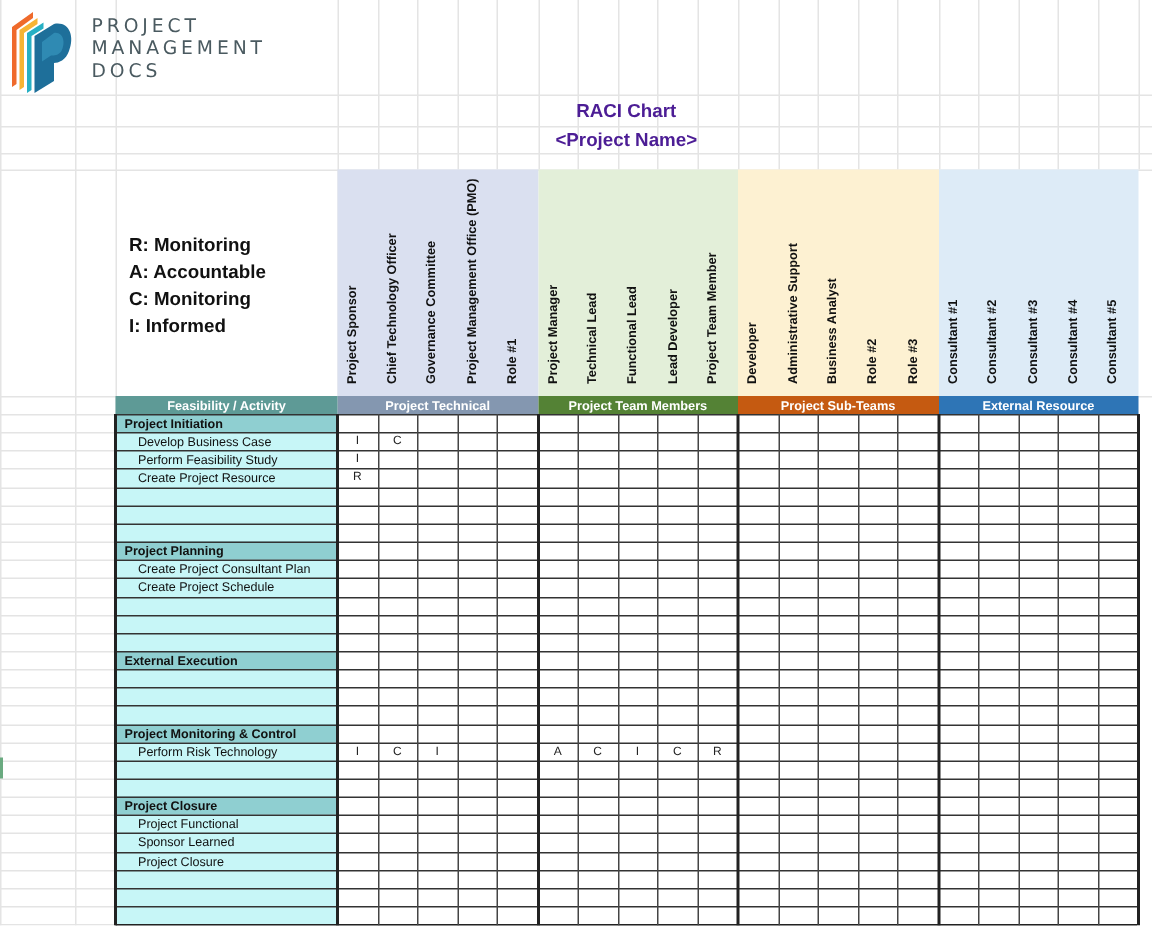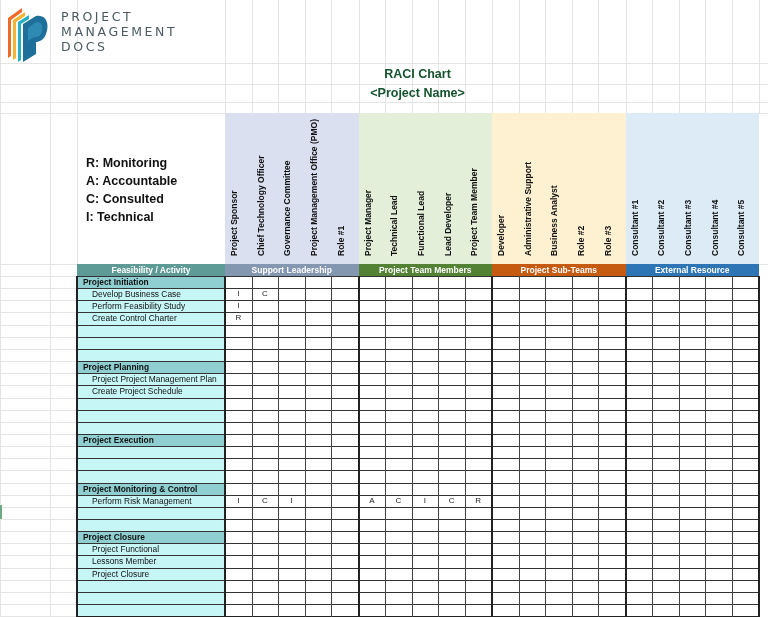--- a/index.html
+++ b/index.html
@@ -1,21 +1,21 @@
 <!DOCTYPE html>
 <html><head>
 <meta charset="utf-8">
 <style>
   html,body{margin:0;padding:0;background:#fff;}
   body{width:768px;height:617px;position:relative;overflow:hidden;font-family:"Liberation Sans",sans-serif;}
   .grid-v{position:absolute;top:0;width:1px;background:#e4e4e4;}
   .grid-h{position:absolute;left:0;height:1px;background:#e4e4e4;}
   .logo{position:absolute;left:6px;top:4px;width:44px;height:58px;}
   .logo-text{position:absolute;left:61px;top:9px;font-family:"DejaVu Sans",sans-serif;font-size:12.5px;letter-spacing:2.6px;color:#4a5a60;line-height:15px;}
-  .title{position:absolute;left:225px;width:385px;text-align:center;font-weight:bold;font-size:12.5px;color:#14532d;}
+  .title{position:absolute;left:225px;width:385px;text-align:center;font-weight:bold;font-size:12.5px;color:#4c1d95;}
   .legend{position:absolute;left:86px;top:154px;font-weight:bold;font-size:12.5px;line-height:18px;color:#111;}
   .band{position:absolute;top:113px;height:151px;}
   .role-head{position:absolute;top:113px;height:151px;width:26.6px;}
   .role-head span{position:absolute;left:50%;bottom:3px;transform-origin:left center;transform:rotate(-90deg) translateY(-50%);white-space:nowrap;font-weight:bold;font-size:8.5px;color:#111;margin-left:1px;}
   .group-bar{position:absolute;top:264px;height:12px;color:#fff;font-weight:bold;font-size:8.5px;line-height:12px;text-align:center;}
   .act-head{position:absolute;left:77px;top:264px;width:148px;height:12px;background:#5e9a96;color:#fff;font-weight:bold;font-size:8.5px;line-height:12px;text-align:center;}
   .act-col{position:absolute;left:77px;top:276px;width:148px;height:340px;background:#c7f6f7;}
   .row{position:absolute;left:77px;width:681px;height:12.15px;}
   .row .act{position:absolute;left:0;top:0;width:148px;height:12.15px;font-size:8.4px;line-height:12px;color:#111;white-space:nowrap;box-sizing:border-box;}
   .row.phase .act{background:#8fcfd1;font-weight:bold;padding-left:6px;}
@@ -102,42 +102,42 @@
   <div>MANAGEMENT</div>
   <div>DOCS</div>
 </div>
 
 <div class="title" style="top:67px;">RACI Chart</div>
 <div class="title" style="top:86px;">&lt;Project Name&gt;</div>
 
 <div class="legend">
   <div>R: Monitoring</div>
   <div>A: Accountable</div>
-  <div>C: Consulted</div>
-  <div>I: Technical</div>
+  <div>C: Monitoring</div>
+  <div>I: Informed</div>
 </div>
 
 <div id="headers">
     <div class="band" style="left: 225px; width: 133.5px; background: rgb(218, 224, 240);"></div>
     <div class="role-head" style="left: 225px;">
       <span>Project Sponsor</span>
     </div>
     <div class="role-head" style="left: 251.6px;">
       <span>Chief Technology Officer</span>
     </div>
     <div class="role-head" style="left: 278.2px;">
       <span>Governance Committee</span>
     </div>
     <div class="role-head" style="left: 304.8px;">
       <span>Project Management Office (PMO)</span>
     </div>
     <div class="role-head" style="left: 331.4px;">
       <span>Role #1</span>
     </div>
-    <div class="group-bar" style="left: 225px; width: 133.5px; background: rgb(132, 151, 176);">Support Leadership</div>
+    <div class="group-bar" style="left: 225px; width: 133.5px; background: rgb(132, 151, 176);">Project Technical</div>
     <div class="band" style="left: 358.5px; width: 133.5px; background: rgb(227, 239, 217);"></div>
     <div class="role-head" style="left: 358.5px;">
       <span>Project Manager</span>
     </div>
     <div class="role-head" style="left: 385.1px;">
       <span>Technical Lead</span>
     </div>
     <div class="role-head" style="left: 411.7px;">
       <span>Functional Lead</span>
     </div>
@@ -251,21 +251,21 @@
       <div class="cell" style="left: 468.2px;"></div>
       <div class="cell" style="left: 494.8px;"></div>
       <div class="cell" style="left: 521.4px;"></div>
       <div class="cell" style="left: 548.5px;"></div>
       <div class="cell" style="left: 575.1px;"></div>
       <div class="cell" style="left: 601.7px;"></div>
       <div class="cell" style="left: 628.3px;"></div>
       <div class="cell" style="left: 654.9px;"></div>
     </div>
     <div class="row item" style="top: 312.45px;">
-      <div class="act">Create Control Charter</div>
+      <div class="act">Create Project Resource</div>
       <div class="cell" style="left: 148px;">R</div>
       <div class="cell" style="left: 174.6px;"></div>
       <div class="cell" style="left: 201.2px;"></div>
       <div class="cell" style="left: 227.8px;"></div>
       <div class="cell" style="left: 254.4px;"></div>
       <div class="cell" style="left: 281.5px;"></div>
       <div class="cell" style="left: 308.1px;"></div>
       <div class="cell" style="left: 334.7px;"></div>
       <div class="cell" style="left: 361.3px;"></div>
       <div class="cell" style="left: 387.9px;"></div>
@@ -366,21 +366,21 @@
       <div class="cell" style="left: 468.2px;"></div>
       <div class="cell" style="left: 494.8px;"></div>
       <div class="cell" style="left: 521.4px;"></div>
       <div class="cell" style="left: 548.5px;"></div>
       <div class="cell" style="left: 575.1px;"></div>
       <div class="cell" style="left: 601.7px;"></div>
       <div class="cell" style="left: 628.3px;"></div>
       <div class="cell" style="left: 654.9px;"></div>
     </div>
     <div class="row item" style="top: 373.2px;">
-      <div class="act">Project Project Management Plan</div>
+      <div class="act">Create Project Consultant Plan</div>
       <div class="cell" style="left: 148px;"></div>
       <div class="cell" style="left: 174.6px;"></div>
       <div class="cell" style="left: 201.2px;"></div>
       <div class="cell" style="left: 227.8px;"></div>
       <div class="cell" style="left: 254.4px;"></div>
       <div class="cell" style="left: 281.5px;"></div>
       <div class="cell" style="left: 308.1px;"></div>
       <div class="cell" style="left: 334.7px;"></div>
       <div class="cell" style="left: 361.3px;"></div>
       <div class="cell" style="left: 387.9px;"></div>
@@ -481,21 +481,21 @@
       <div class="cell" style="left: 468.2px;"></div>
       <div class="cell" style="left: 494.8px;"></div>
       <div class="cell" style="left: 521.4px;"></div>
       <div class="cell" style="left: 548.5px;"></div>
       <div class="cell" style="left: 575.1px;"></div>
       <div class="cell" style="left: 601.7px;"></div>
       <div class="cell" style="left: 628.3px;"></div>
       <div class="cell" style="left: 654.9px;"></div>
     </div>
     <div class="row phase" style="top: 433.95px;">
-      <div class="act">Project Execution</div>
+      <div class="act">External Execution</div>
       <div class="cell" style="left: 148px;"></div>
       <div class="cell" style="left: 174.6px;"></div>
       <div class="cell" style="left: 201.2px;"></div>
       <div class="cell" style="left: 227.8px;"></div>
       <div class="cell" style="left: 254.4px;"></div>
       <div class="cell" style="left: 281.5px;"></div>
       <div class="cell" style="left: 308.1px;"></div>
       <div class="cell" style="left: 334.7px;"></div>
       <div class="cell" style="left: 361.3px;"></div>
       <div class="cell" style="left: 387.9px;"></div>
@@ -596,21 +596,21 @@
       <div class="cell" style="left: 468.2px;"></div>
       <div class="cell" style="left: 494.8px;"></div>
       <div class="cell" style="left: 521.4px;"></div>
       <div class="cell" style="left: 548.5px;"></div>
       <div class="cell" style="left: 575.1px;"></div>
       <div class="cell" style="left: 601.7px;"></div>
       <div class="cell" style="left: 628.3px;"></div>
       <div class="cell" style="left: 654.9px;"></div>
     </div>
     <div class="row item" style="top: 494.7px;">
-      <div class="act">Perform Risk Management</div>
+      <div class="act">Perform Risk Technology</div>
       <div class="cell" style="left: 148px;">I</div>
       <div class="cell" style="left: 174.6px;">C</div>
       <div class="cell" style="left: 201.2px;">I</div>
       <div class="cell" style="left: 227.8px;"></div>
       <div class="cell" style="left: 254.4px;"></div>
       <div class="cell" style="left: 281.5px;">A</div>
       <div class="cell" style="left: 308.1px;">C</div>
       <div class="cell" style="left: 334.7px;">I</div>
       <div class="cell" style="left: 361.3px;">C</div>
       <div class="cell" style="left: 387.9px;">R</div>
@@ -711,21 +711,21 @@
       <div class="cell" style="left: 468.2px;"></div>
       <div class="cell" style="left: 494.8px;"></div>
       <div class="cell" style="left: 521.4px;"></div>
       <div class="cell" style="left: 548.5px;"></div>
       <div class="cell" style="left: 575.1px;"></div>
       <div class="cell" style="left: 601.7px;"></div>
       <div class="cell" style="left: 628.3px;"></div>
       <div class="cell" style="left: 654.9px;"></div>
     </div>
     <div class="row item" style="top: 555.45px;">
-      <div class="act">Lessons Member</div>
+      <div class="act">Sponsor Learned</div>
       <div class="cell" style="left: 148px;"></div>
       <div class="cell" style="left: 174.6px;"></div>
       <div class="cell" style="left: 201.2px;"></div>
       <div class="cell" style="left: 227.8px;"></div>
       <div class="cell" style="left: 254.4px;"></div>
       <div class="cell" style="left: 281.5px;"></div>
       <div class="cell" style="left: 308.1px;"></div>
       <div class="cell" style="left: 334.7px;"></div>
       <div class="cell" style="left: 361.3px;"></div>
       <div class="cell" style="left: 387.9px;"></div>

